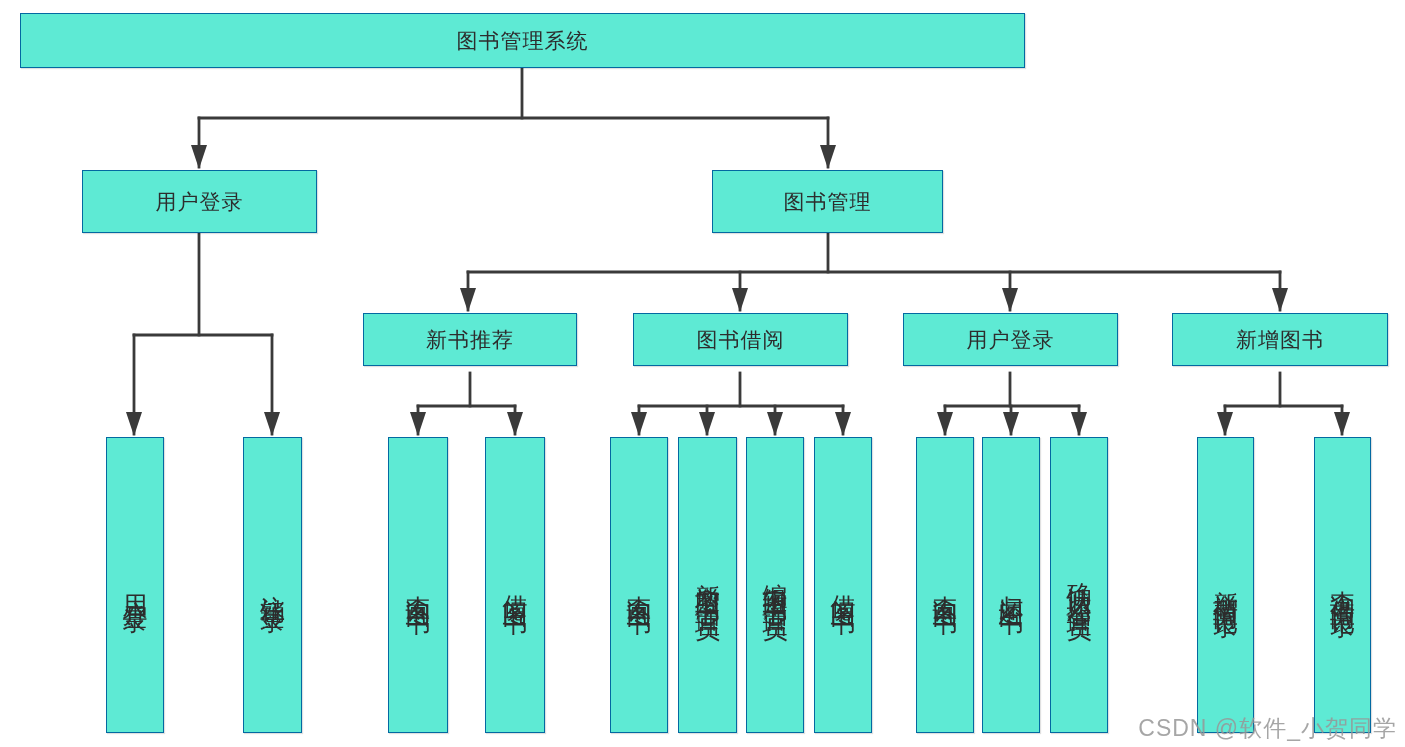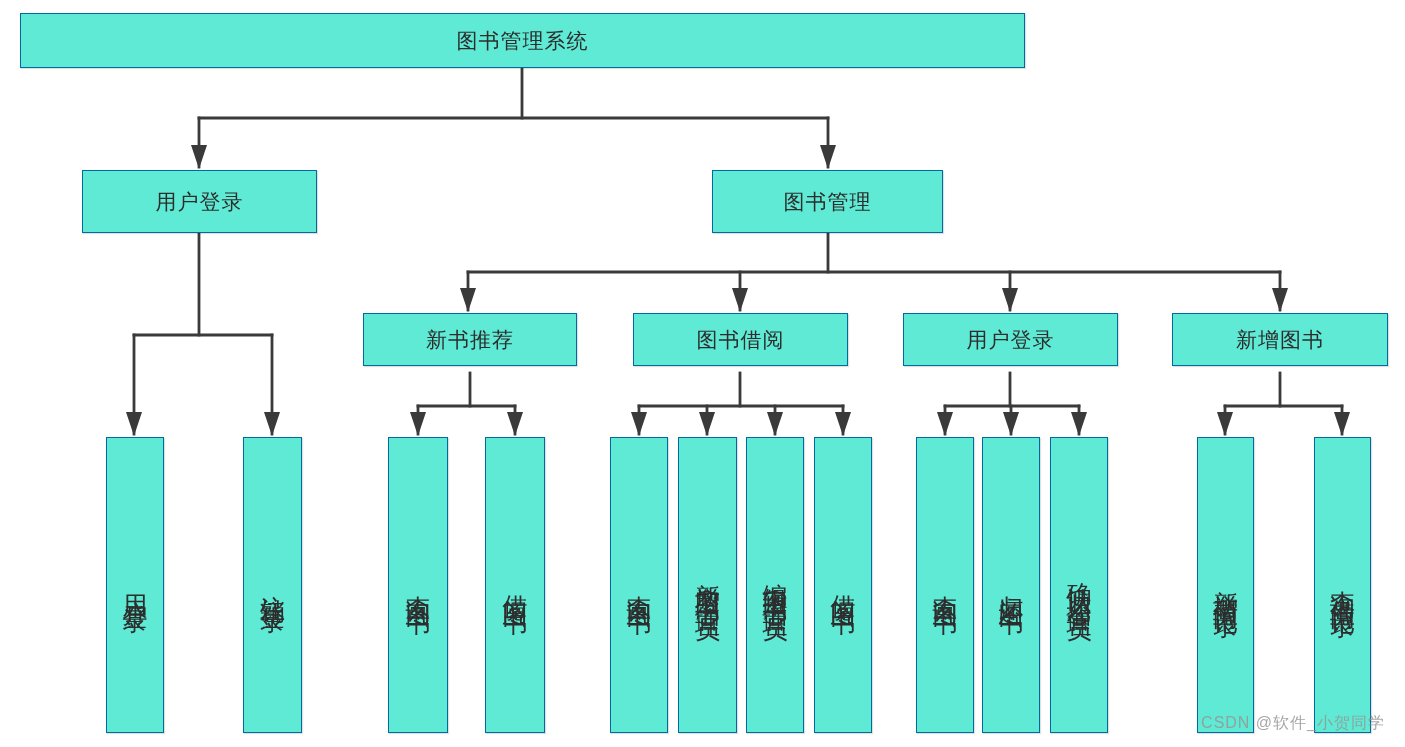--- a/index.html
+++ b/index.html
@@ -17,21 +17,21 @@
   .hbox{font-size:21px;letter-spacing:1px;}
   .root{left:20px;top:13px;width:1005px;height:55px;}
   .l2{top:170px;height:63px;}
   .l3{top:313px;height:53px;}
   .leaf{top:437px;height:296px;font-size:25px;}
   .leaf .vlabel{
     writing-mode:vertical-rl;text-orientation:mixed;
     letter-spacing:5px;line-height:1.08;white-space:nowrap;
   }
   .watermark{
-    position:absolute;top:713px;right:20px;font-size:16px;letter-spacing:1px;
+    position:absolute;top:713px;right:8px;font-size:23px;letter-spacing:1px;
     color:rgba(150,150,150,0.85);z-index:5;white-space:nowrap;
   }
 </style>
 </head>
 <body>
 
 <div class="canvas">
 
   <svg class="connectors" viewBox="0 0 1405 747" xmlns="http://www.w3.org/2000/svg">
     <defs>

